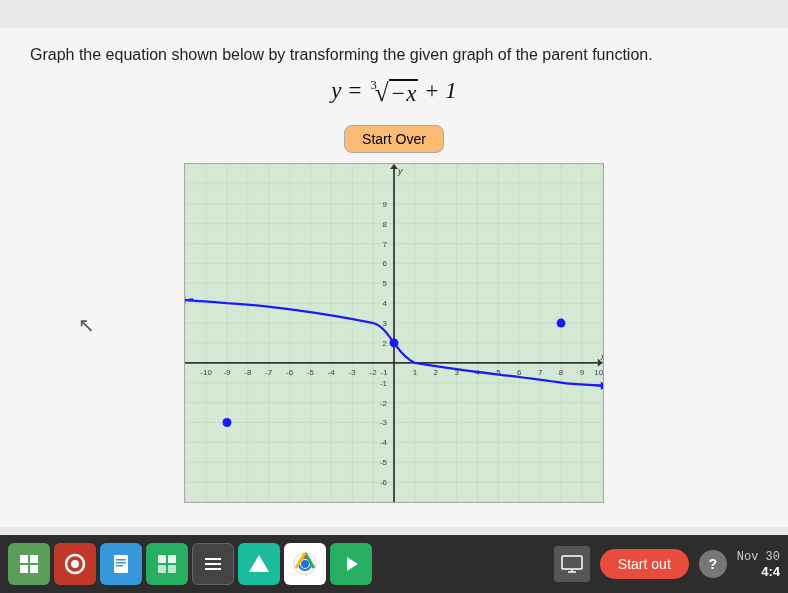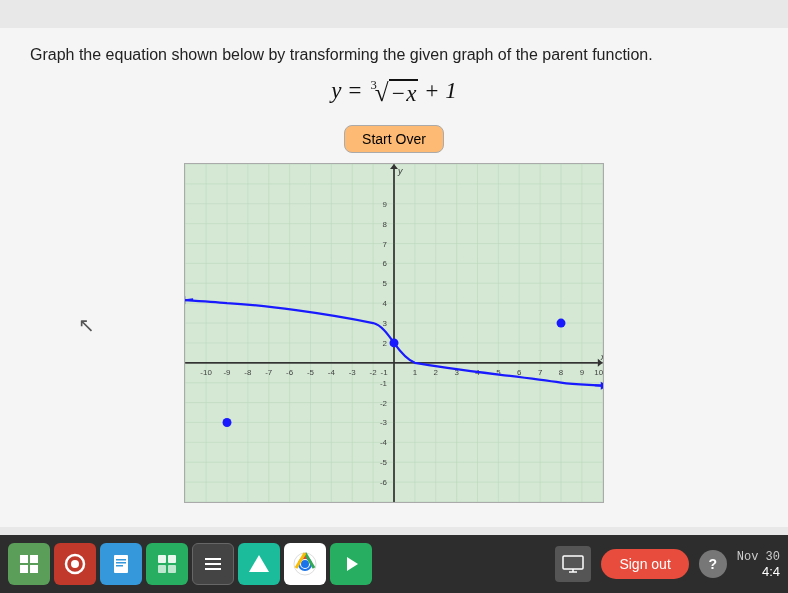--- a/index.html
+++ b/index.html
@@ -151,20 +151,21 @@
       font-size: 14px;
       font-family: Arial, sans-serif;
       font-weight: bold;
       cursor: pointer;
     }
 
     .taskbar-time {
       color: white;
       font-size: 13px;
       font-family: Arial, sans-serif;
+      font-weight: bold;
     }
 
     .taskbar-date {
       color: #ccc;
       font-size: 12px;
       font-family: Liberation Mono, monospace;
     }
 
     
     sup { font-size: 0.6em; vertical-align: super; }
@@ -386,21 +387,21 @@
 
   <div class="taskbar-right">
     <div class="screen-icon">
       <svg width="22" height="18" viewBox="0 0 22 18">
         <rect x="1" y="1" width="20" height="13" rx="1" fill="none" stroke="white" stroke-width="1.5"></rect>
         <line x1="11" y1="14" x2="11" y2="17" stroke="white" stroke-width="1.5"></line>
         <line x1="7" y1="17" x2="15" y2="17" stroke="white" stroke-width="1.5"></line>
       </svg>
     </div>
 
-    <button class="sign-out-btn">Sign out</button>
+    <button class="sign-out-btn">Start out</button>
 
     <div class="help-icon">?</div>
 
     <div style="text-align:right;">
       <div class="taskbar-date">Nov 30</div>
       <div class="taskbar-time">4:4</div>
     </div>
   </div>
 
 </div>

